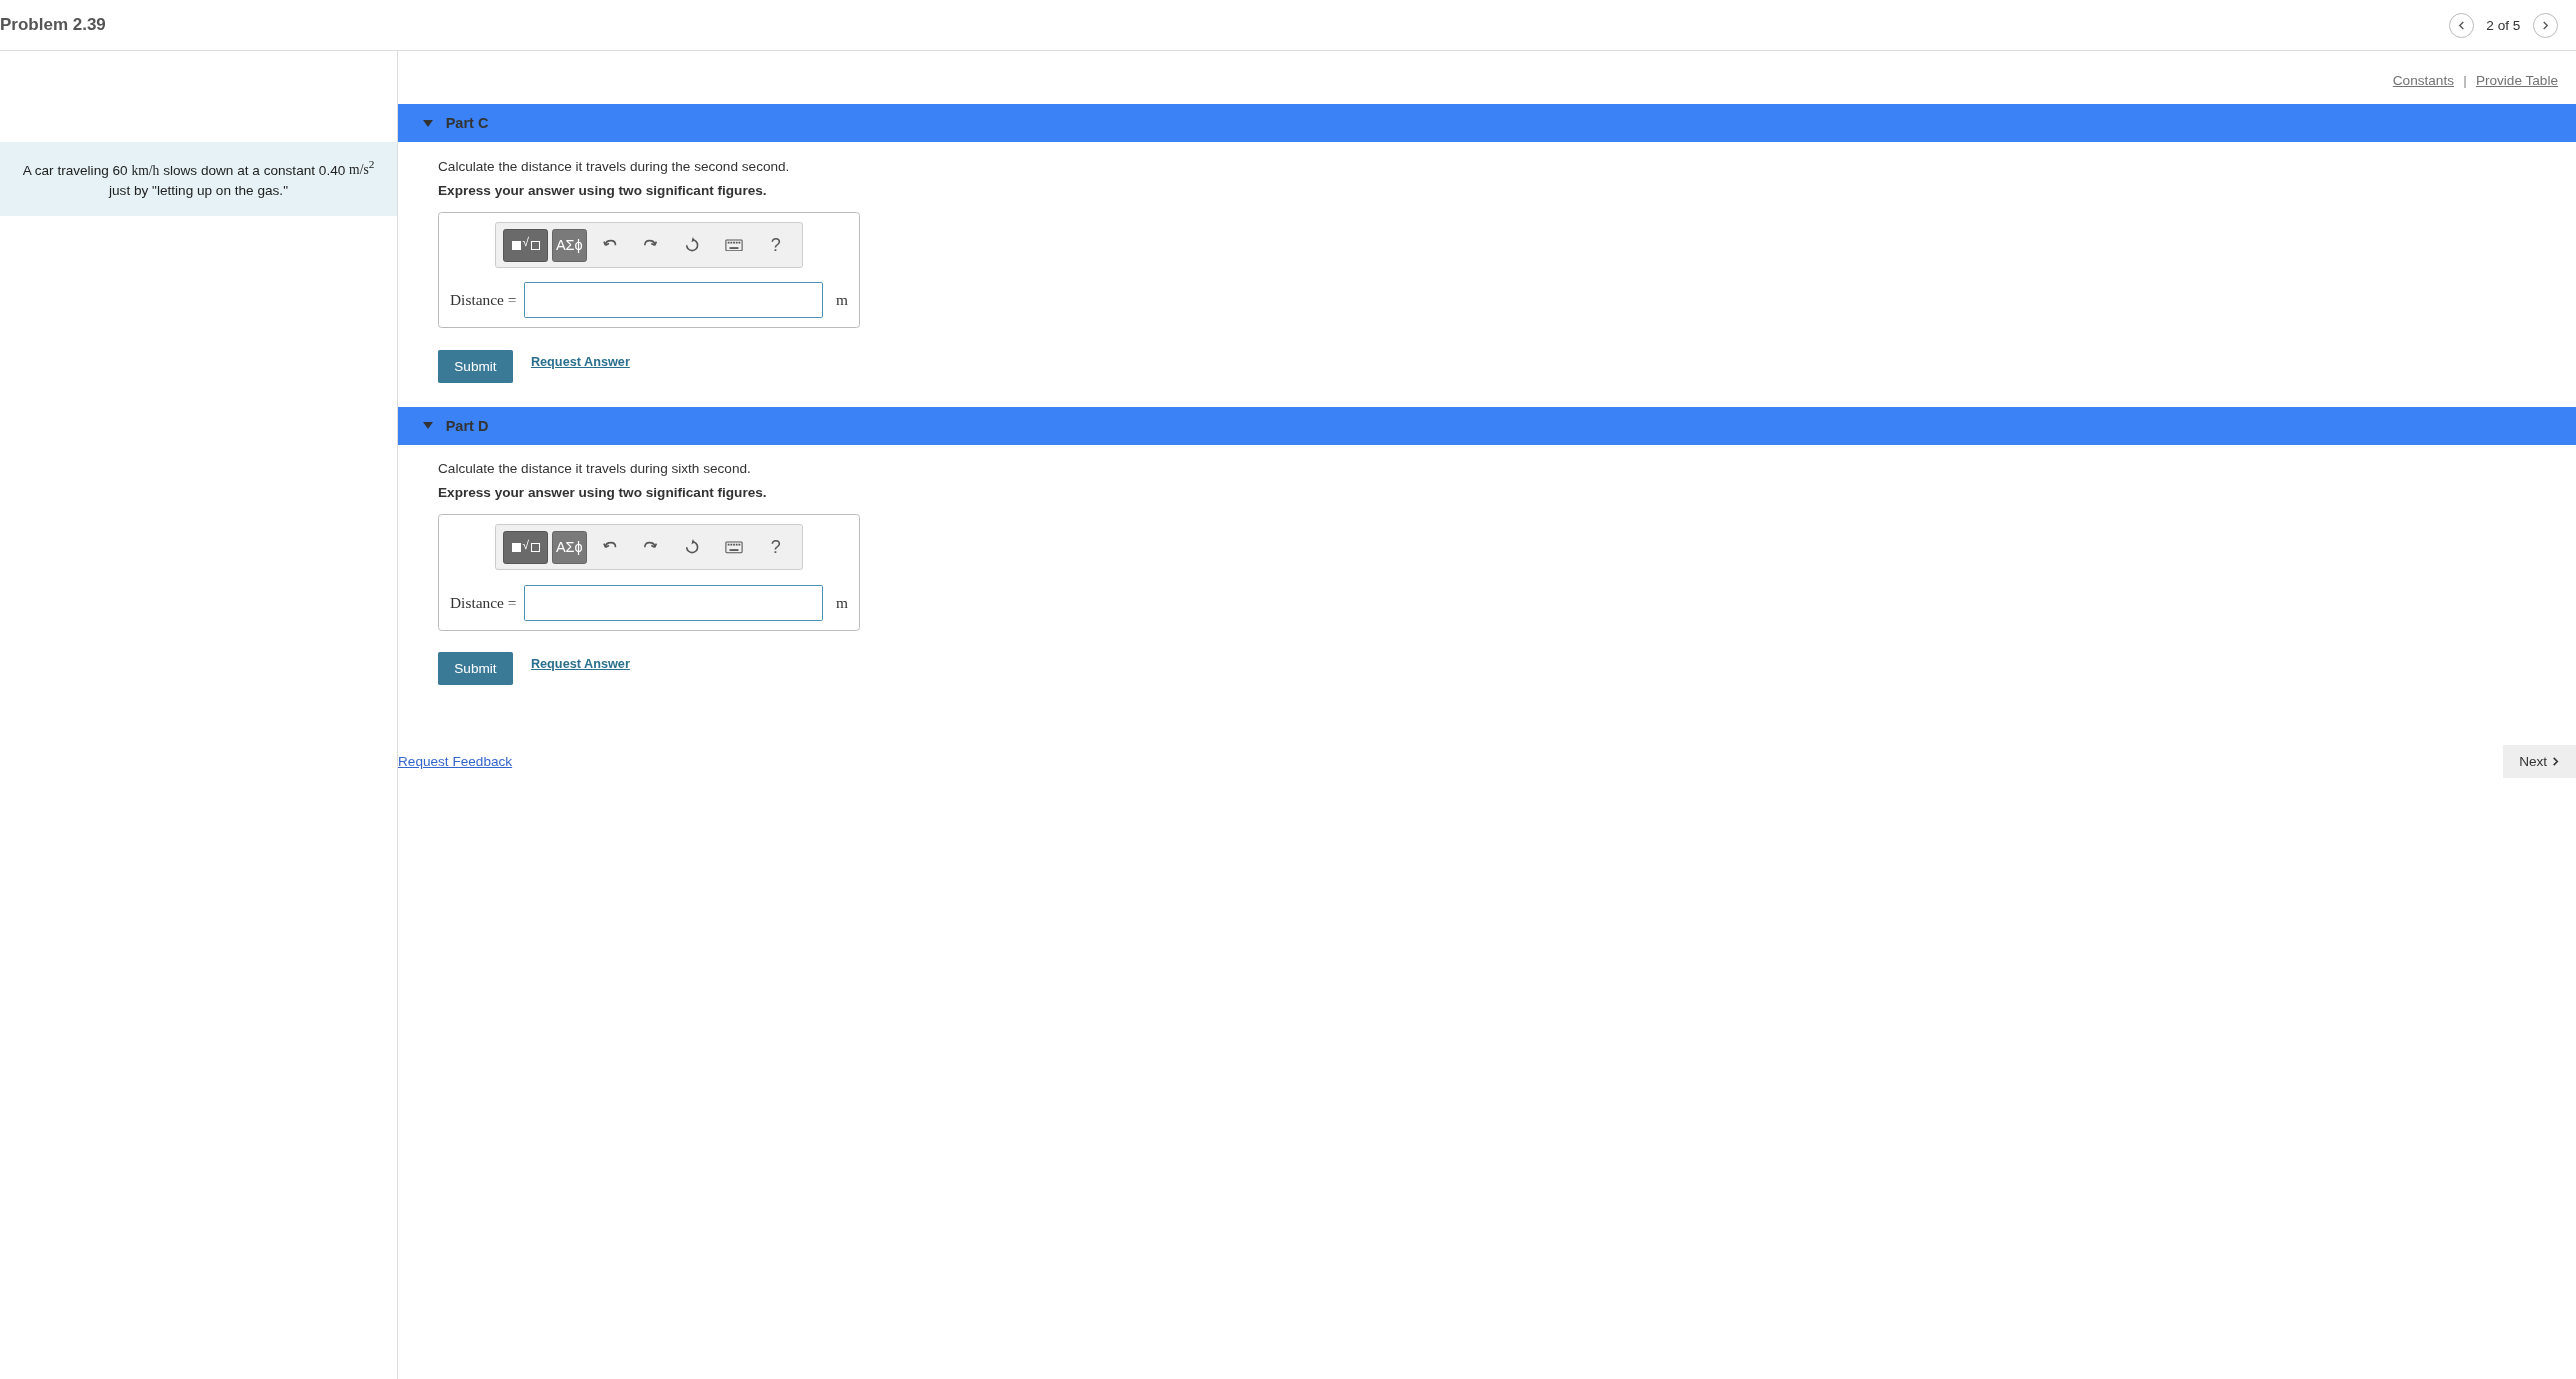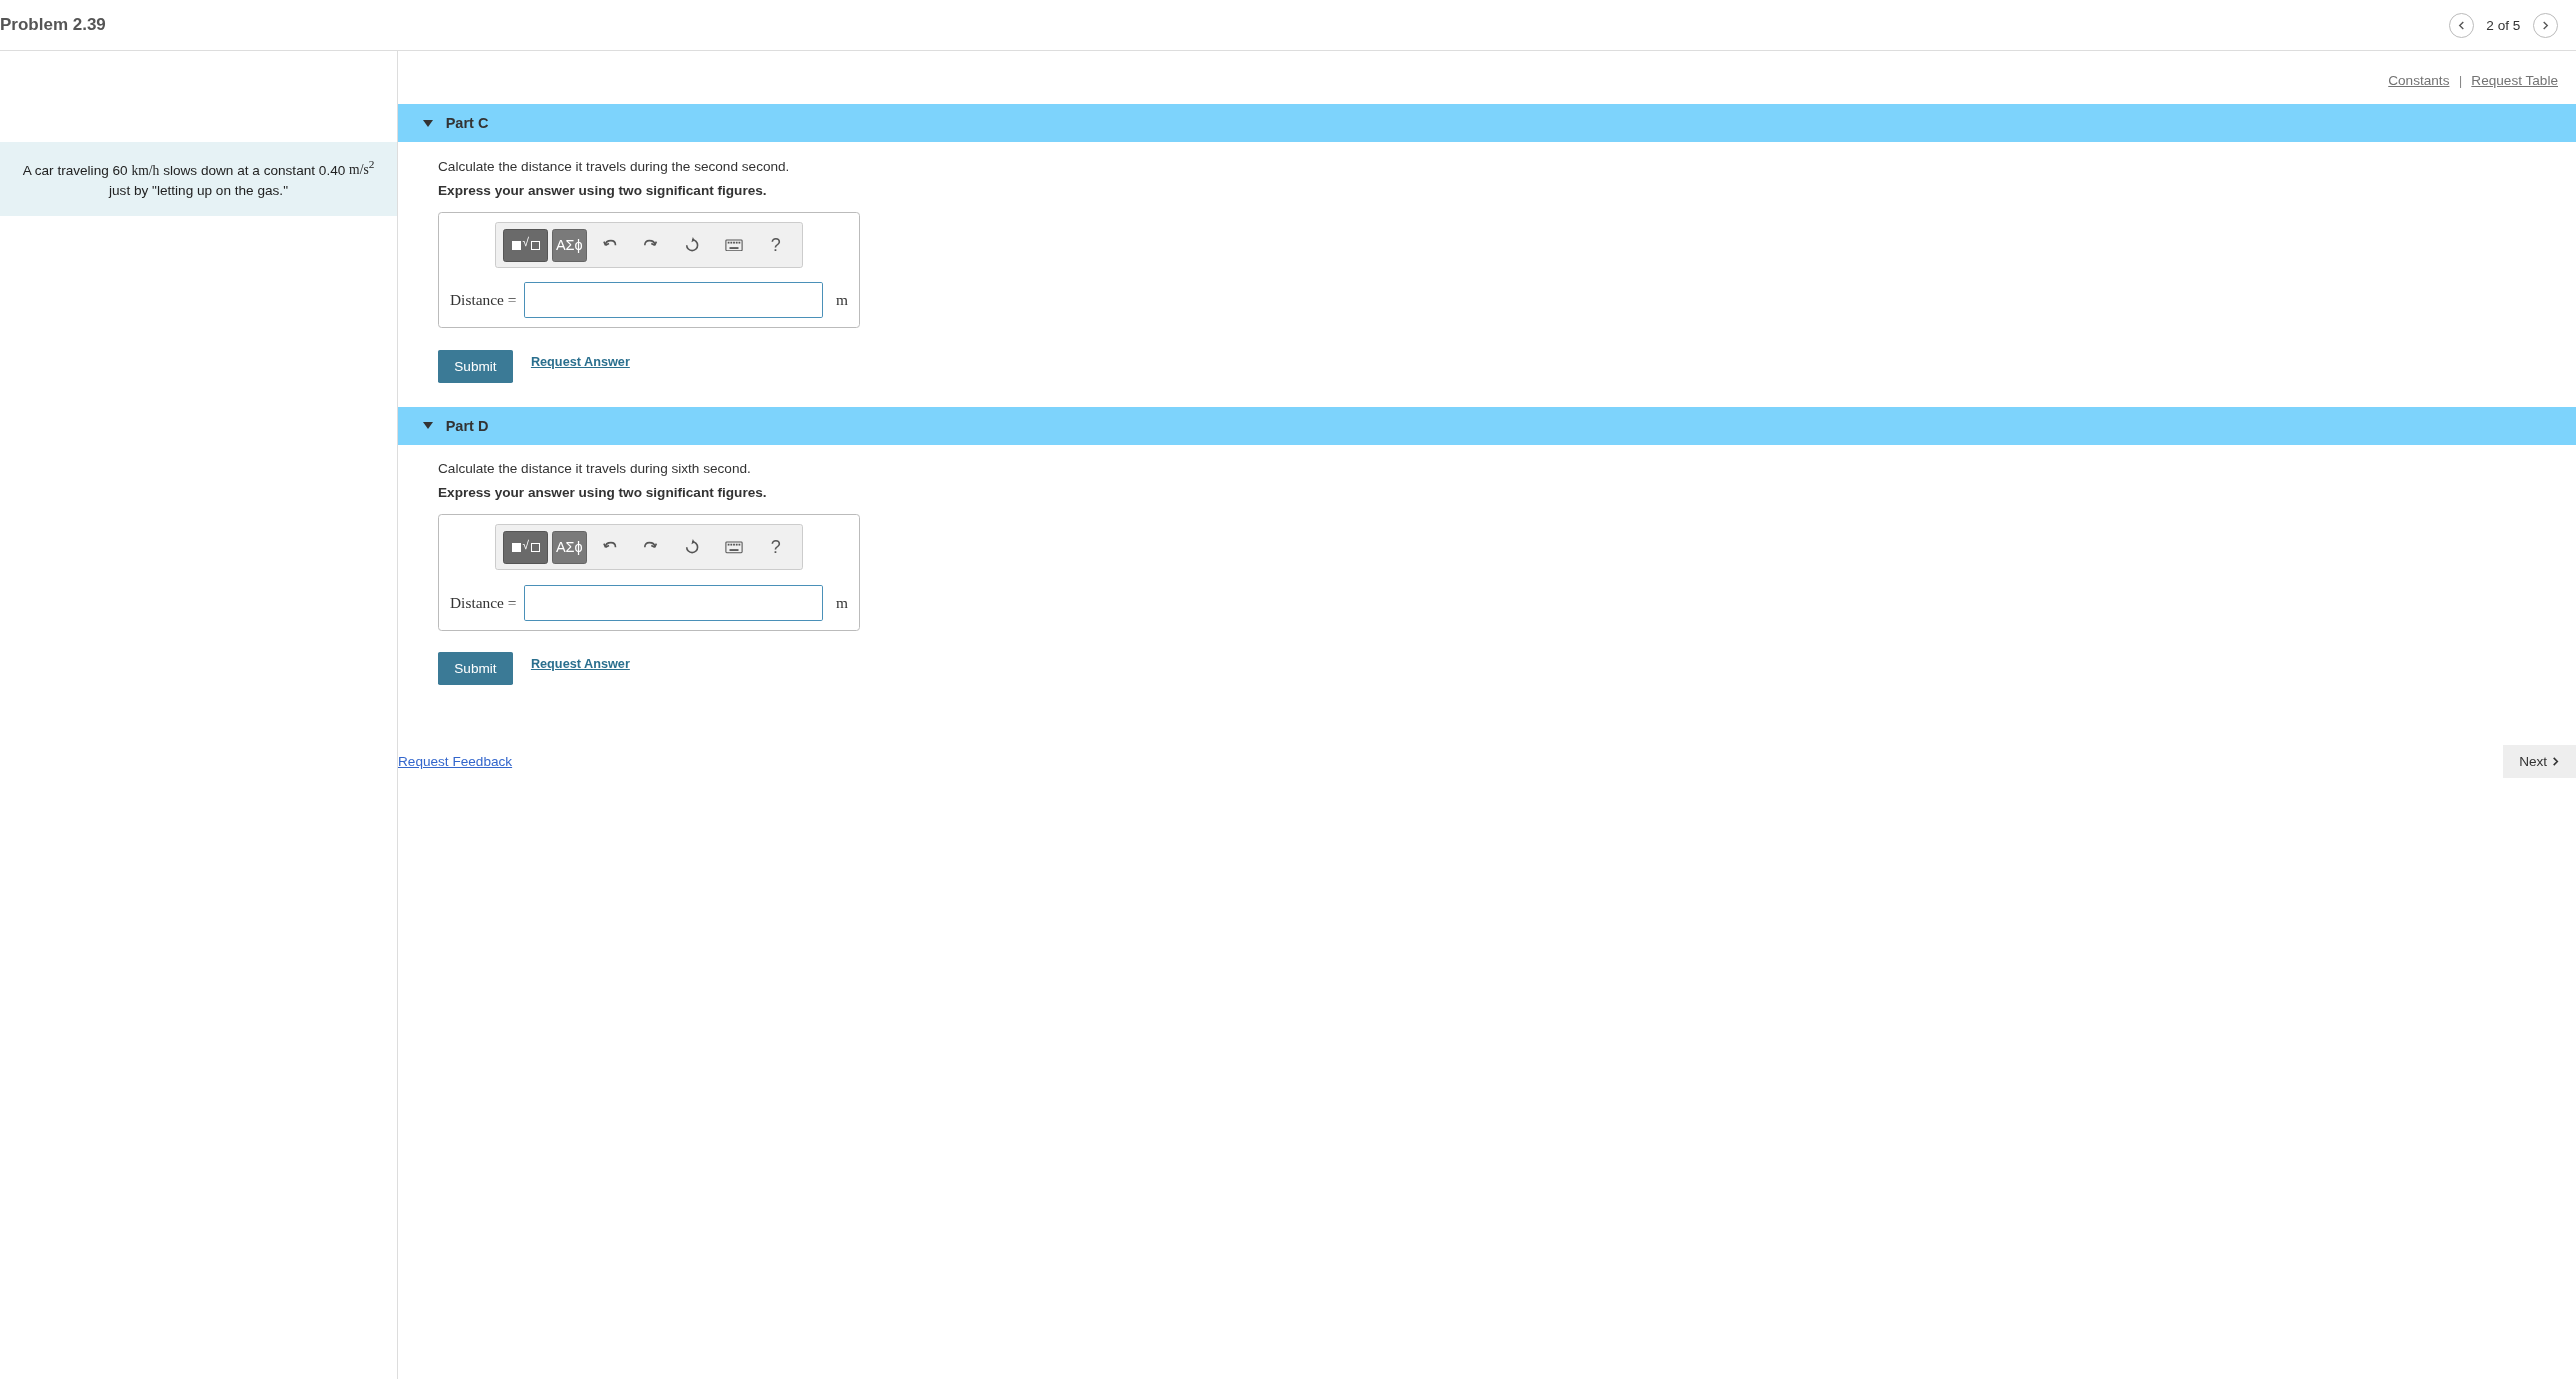--- a/index.html
+++ b/index.html
@@ -10,21 +10,21 @@
 .nav-btn { width: 25px; height: 25px; border: 0.9px solid #bbb; border-radius: 50%; background: #fff; display: flex; align-items: center; justify-content: center; cursor: pointer; color: #555; }
 .nav-btn svg { width: 9px; height: 9px; }
 .page-count { font-size: 13.6px; color: #333; }
 .container { display: flex; min-height: calc(100vh - 51px); }
 .left-col { width: 398px; border-right: 0.9px solid #ddd; padding-top: 91px; }
 .problem-box { background: #e6f2f5; padding: 14.5px 11px; font-size: 13.6px; line-height: 1.5; color: #222; text-align: center; }
 .right-col { flex: 1; padding: 14.5px 0 0 0; position: relative; }
 .top-links { text-align: right; padding: 7.2px 18px 16.3px 0; font-size: 13.6px; }
 .top-links a { color: #737373; text-decoration: underline; }
 .top-links .sep { color: #888; margin: 0 5.4px; }
-.part-header { background: #7dd3fc; padding: 11px 18px 11px 25px; display: flex; align-items: center; gap: 12.7px; cursor: pointer; }
+.part-header { background: #3b82f6; padding: 11px 18px 11px 25px; display: flex; align-items: center; gap: 12.7px; cursor: pointer; }
 .part-header .caret { width: 0; height: 0; border-left: 5.4px solid transparent; border-right: 5.4px solid transparent; border-top: 7.2px solid #333; }
 .part-title { font-weight: bold; font-size: 14.5px; color: #333; }
 .part-body { padding: 16.3px 18px 23.5px 40px; }
 .prompt-text { font-size: 13.6px; margin-bottom: 9px; }
 .prompt-bold { font-size: 13.6px; font-weight: bold; margin-bottom: 14.5px; }
 .answer-box { border: 0.9px solid #bbb; border-radius: 3.6px; padding: 9px 11px; width: 422px; }
 .toolbar { background: #f0f0f0; border: 0.9px solid #ccc; border-radius: 2.7px; padding: 5.4px 7.2px; display: flex; align-items: center; gap: 3.6px; margin: 0 auto 14.5px auto; width: fit-content; }
 .tb-btn { width: 38px; height: 33px; border-radius: 2.7px; display: flex; align-items: center; justify-content: center; cursor: pointer; font-size: 15.4px; }
 .tb-btn.dark { background: #6a6a6a; color: #fff; border: 0.9px solid #555; width: 45px; }
 .tb-btn.dark2 { background: #7a7a7a; color: #fff; border: 0.9px solid #666; width: 35px; font-size: 14.5px; }
@@ -68,21 +68,21 @@
   <div class="left-col">
     <div class="problem-box">
       <span><span>A car traveling 60 </span><span style="font-family:Georgia,serif">km/h</span><span> slows down at a constant 0.40 </span><span style="font-family:Georgia,serif"><span>m/s</span><sup>2</sup></span><span> just by "letting up on the gas."</span></span>
     </div>
   </div>
 
   <div class="right-col">
     <div class="top-links">
       <a href="#">Constants</a>
       <span class="sep">|</span>
-      <a href="#">Request Table</a>
+      <a href="#">Provide Table</a>
     </div>
 
     <div class="part-header">
       <span class="caret"></span>
       <span class="part-title">Part C</span>
     </div>
     <div class="part-body">
       <div class="prompt-text">Calculate the distance it travels during the second second.</div>
       <div class="prompt-bold">Express your answer using two significant figures.</div>
       <div class="answer-box">

